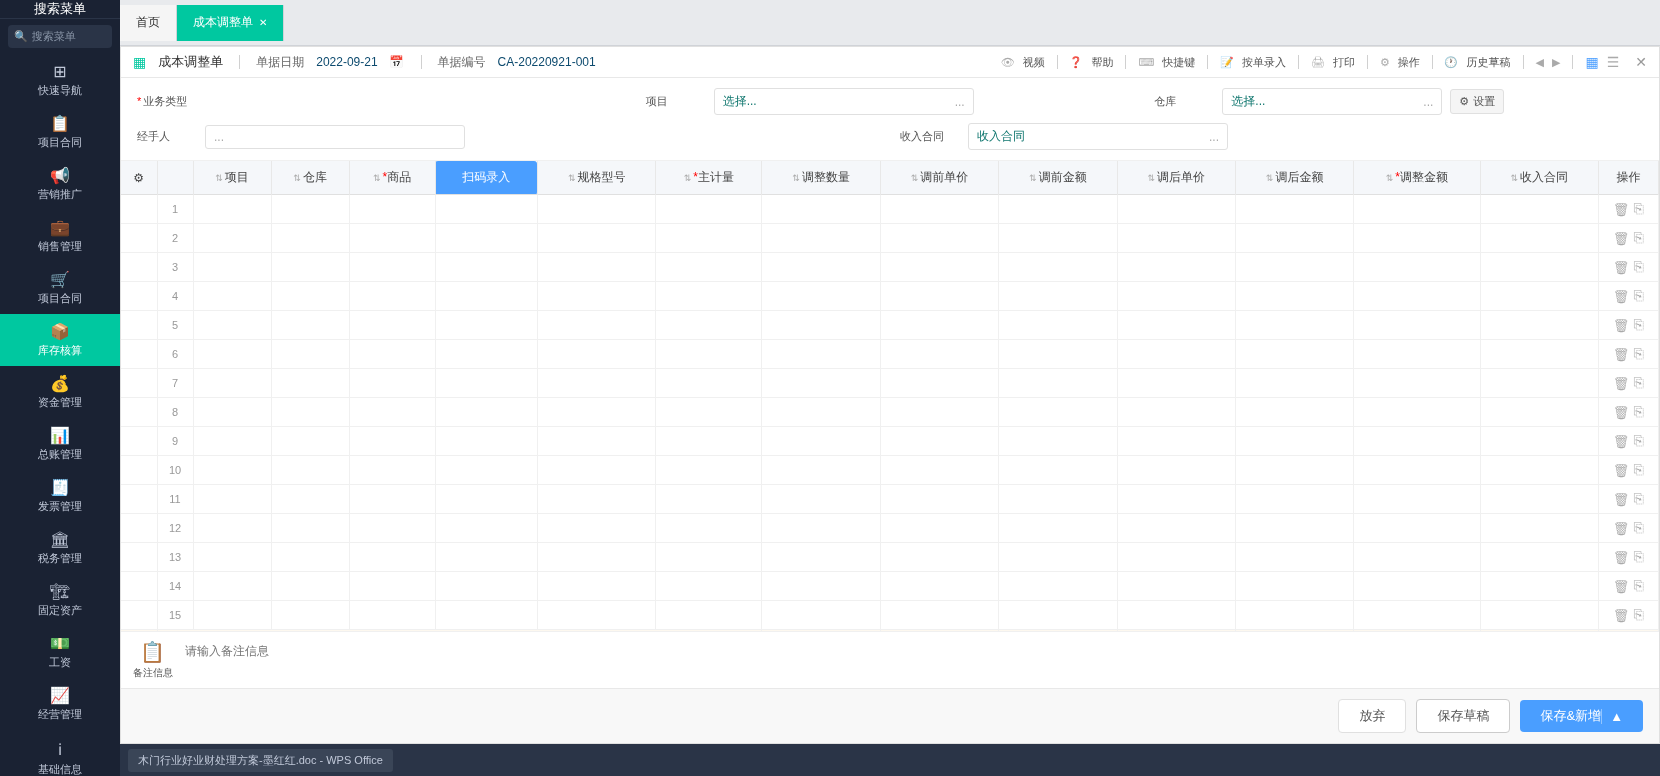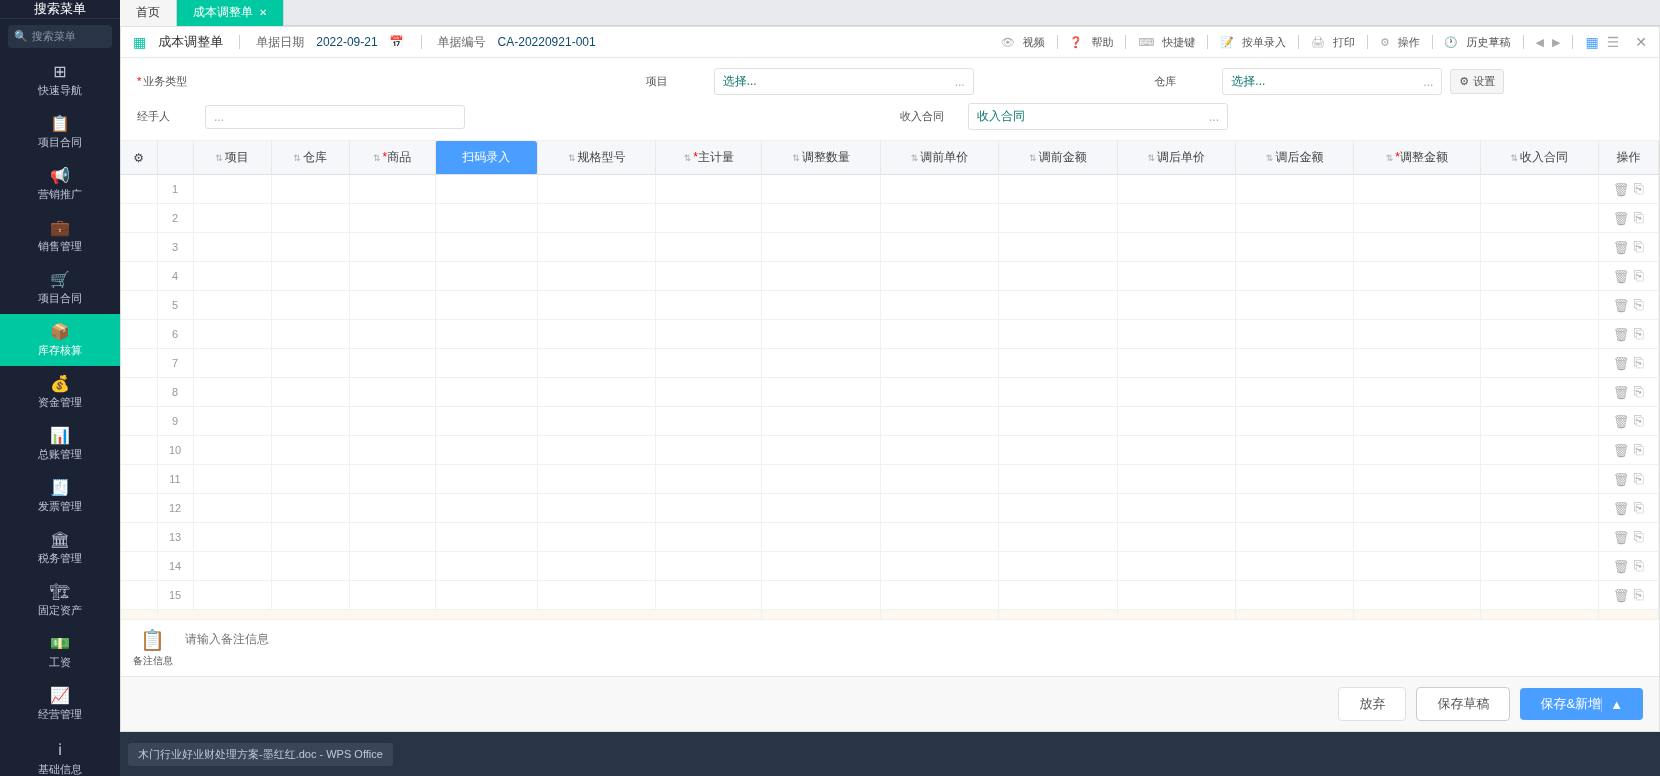--- a/index.html
+++ b/index.html
@@ -60,21 +60,21 @@
       overflow: hidden;
       background: #f0f2f5;
     }
 
     
     .tabs-bar {
       display: flex;
       align-items: center;
       background: #e8eaed;
       border-bottom: 1px solid #d0d3d8;
-      height: 26px;
+      height: 46px;
       padding-left: 0;
     }
     .tab {
       display: flex;
       align-items: center;
       padding: 0 16px;
       height: 36px;
       cursor: pointer;
       font-size: 12px;
       color: #555;
@@ -291,21 +291,21 @@
       color: #fff;
       border: none;
       display: flex;
       align-items: center;
       gap: 0;
     }
     .btn-save .dropdown-part { border-left: 1px solid rgba(255,255,255,0.4); padding-left: 8px; }
 
     
     .taskbar {
-      height: 44px;
+      height: 32px;
       background: #2a3447;
       display: flex;
       align-items: center;
       padding: 0 8px;
       gap: 4px;
       color: #c0c8d8;
       font-size: 11px;
     }
     .taskbar-item {
       background: #3a4557;

